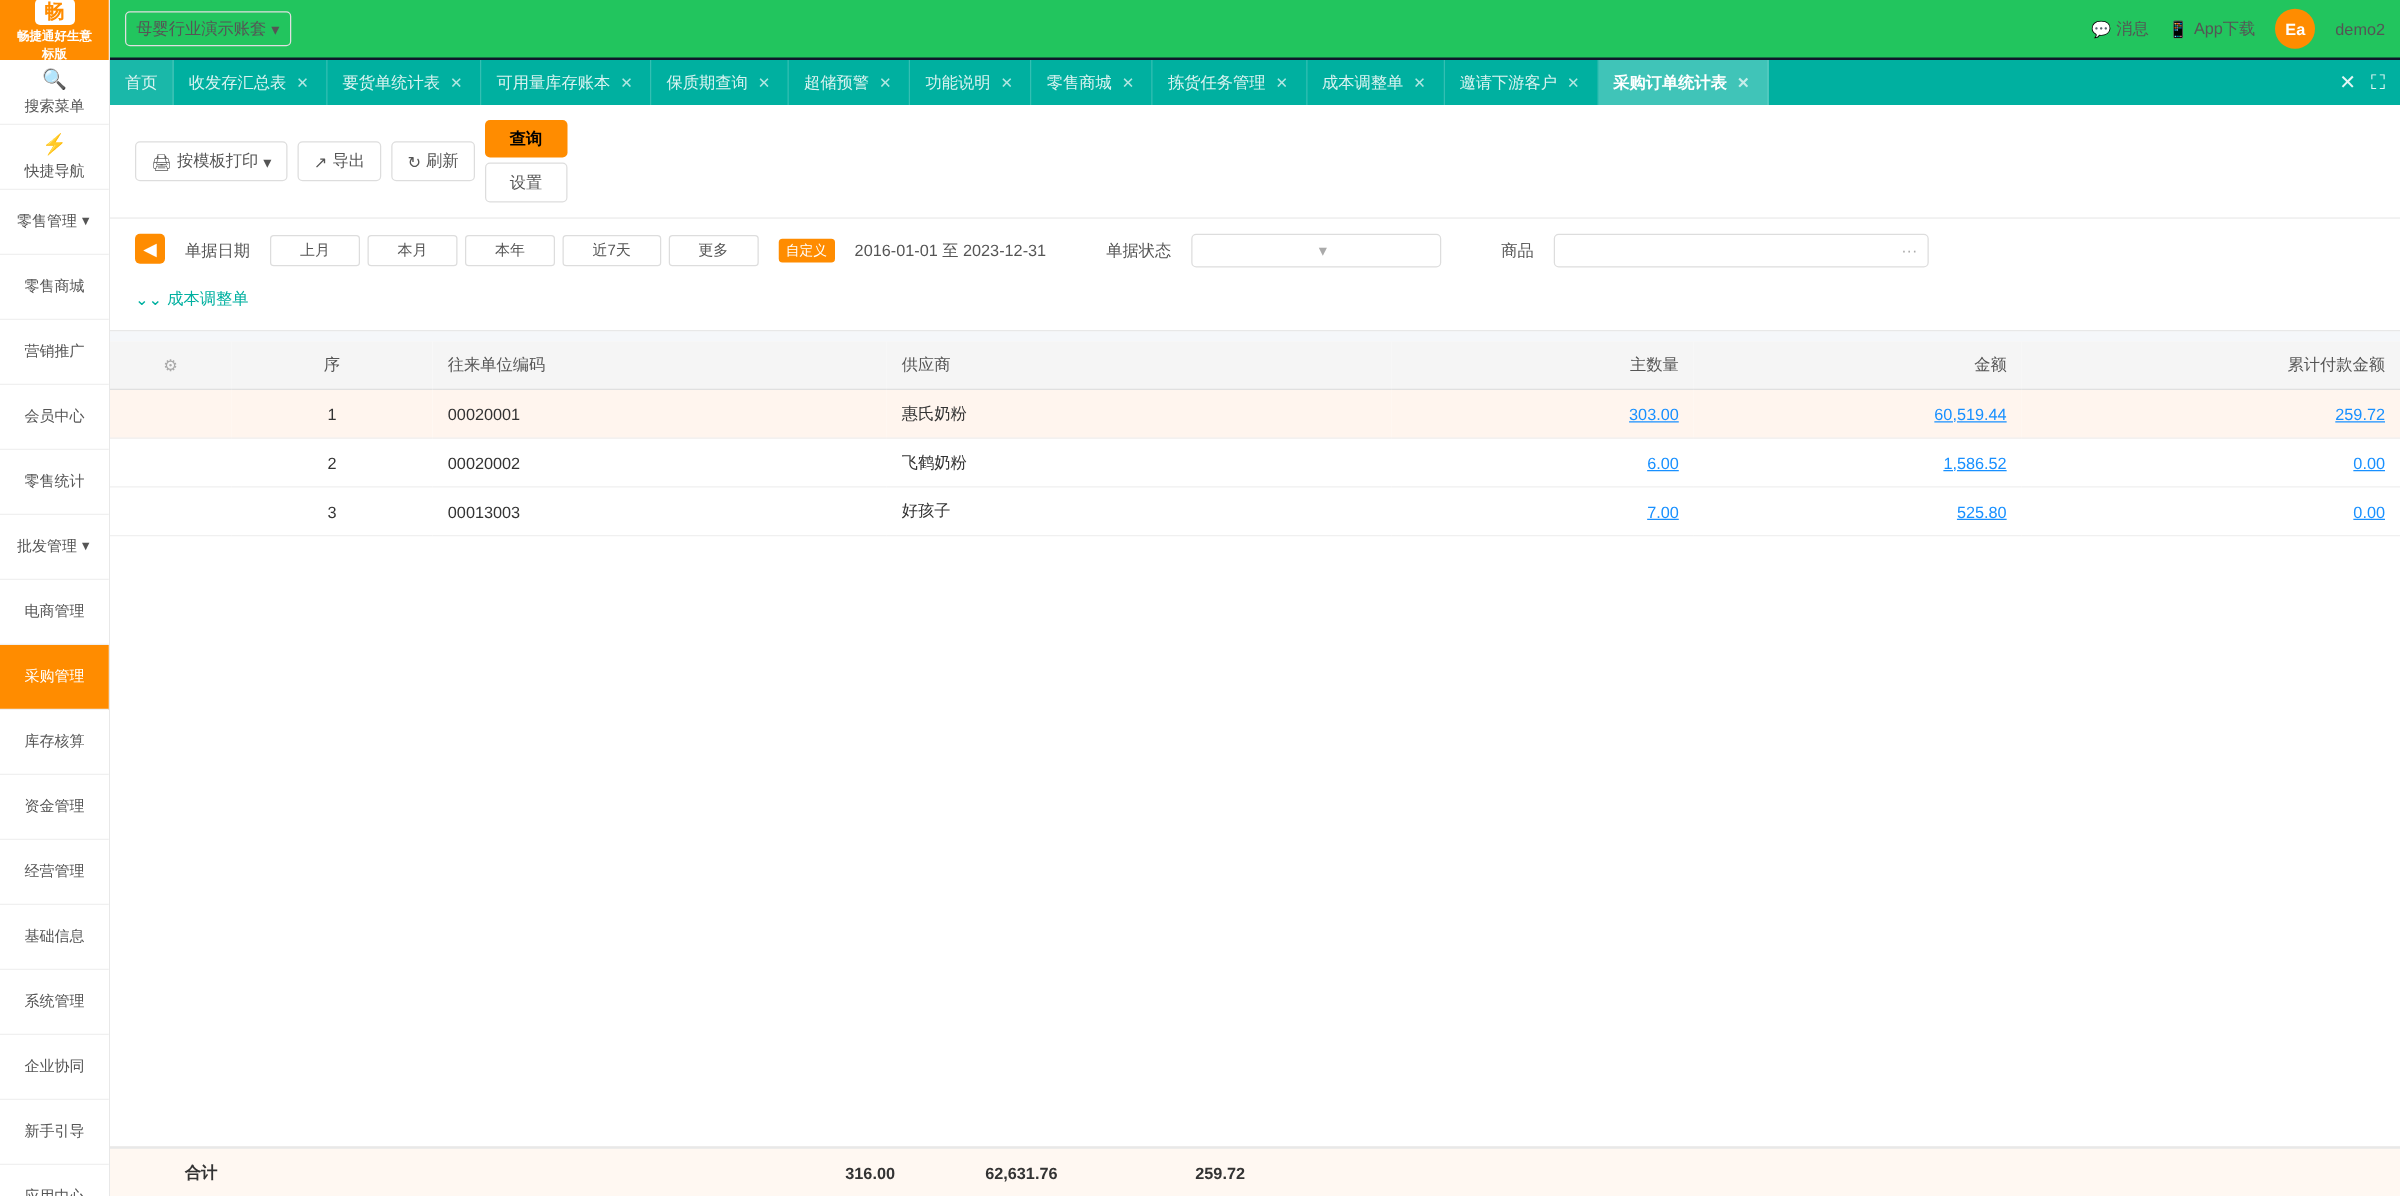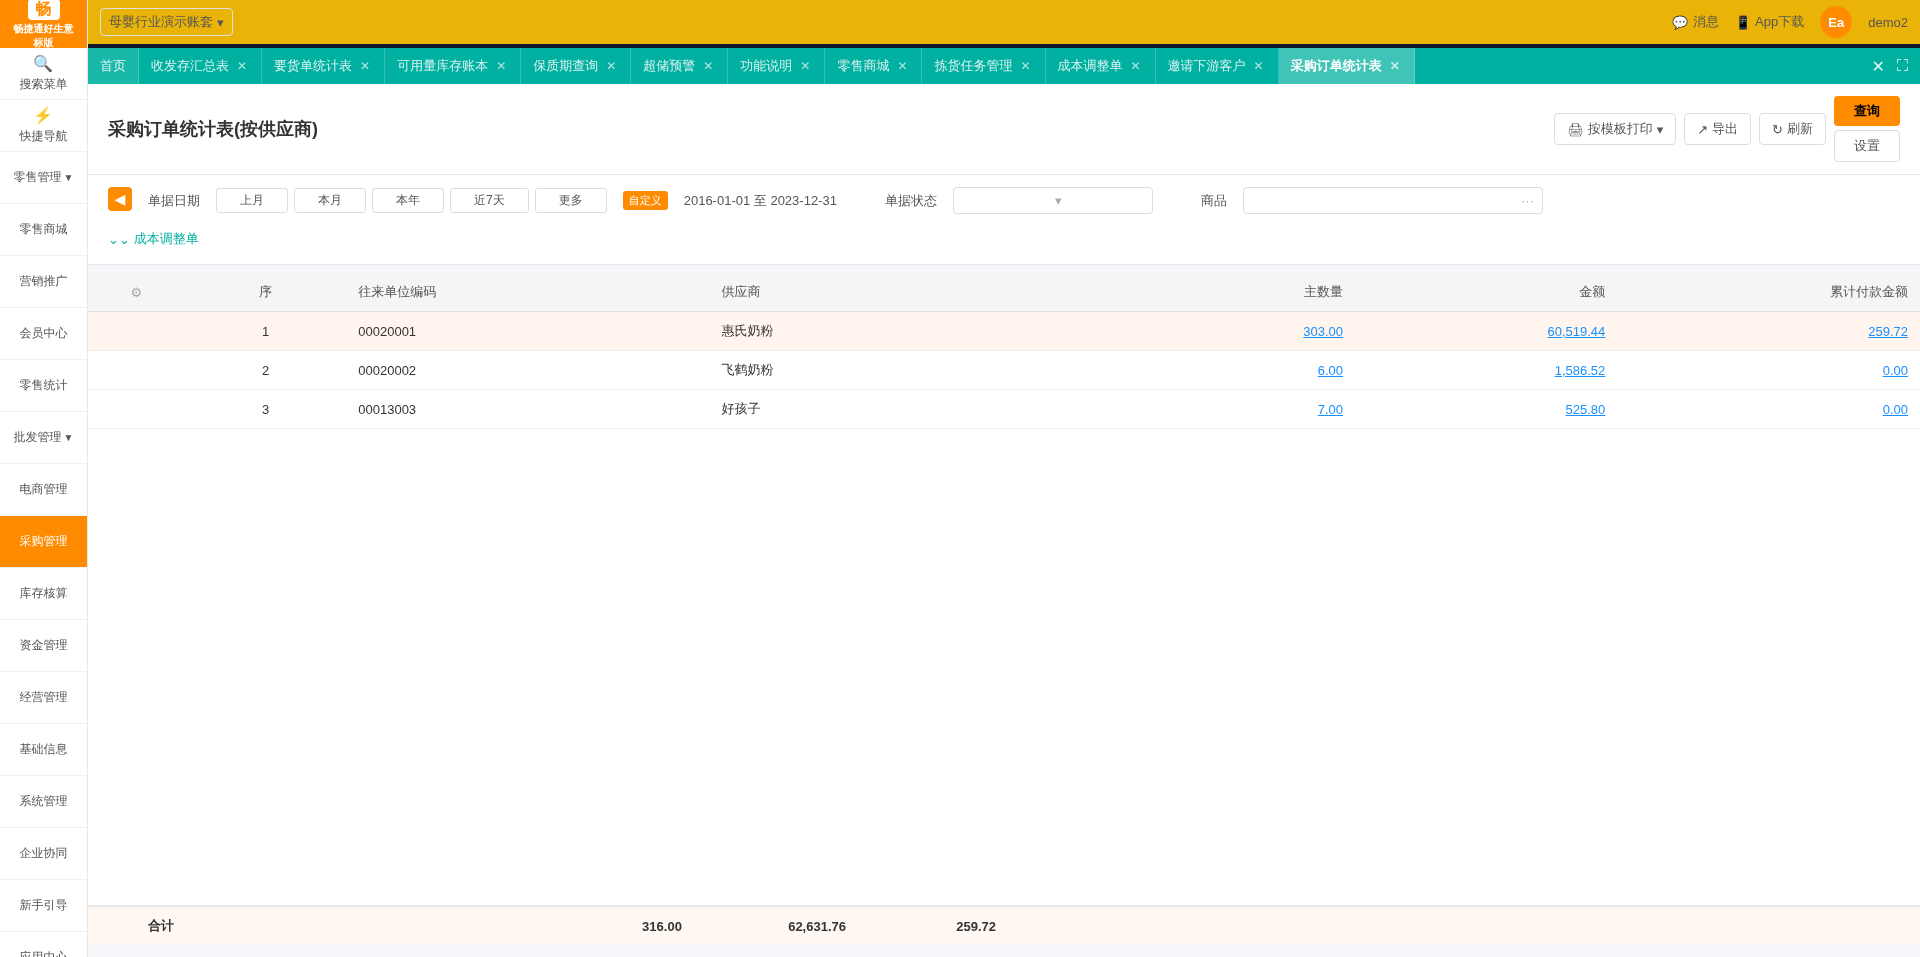--- a/index.html
+++ b/index.html
@@ -59,25 +59,25 @@
       flex: 1;
       display: flex;
       flex-direction: column;
       height: 957px;
       overflow: hidden;
     }
 
     
     .top-header {
       height: 48px;
-      background: #eab308;
+      background: #22c55e;
       display: flex;
       align-items: center;
       padding: 0 12px;
-      border-bottom: 4px solid #0f172a;
+      border-bottom: 2px solid #0f172a;
       gap: 8px;
     }
     .header-selector {
       display: flex;
       align-items: center;
       gap: 4px;
       color: #555;
       font-size: 13px;
       cursor: pointer;
       padding: 4px 8px;
@@ -352,24 +352,24 @@
       background: #fff8f2;
       border-top: 2px solid #e8e8e8;
       display: flex;
       align-items: center;
       padding: 10px 12px;
       font-size: 13px;
       font-weight: bold;
       color: #333;
       margin-top: auto;
       position: sticky;
-      bottom: 12px;
+      bottom: 0;
     }
     .footer-label { width: calc(48px + 80px + 180px + 200px); padding-left: 48px; }
-    .footer-val { width: 120px; text-align: center; padding-right: 12px; }
+    .footer-val { width: 120px; text-align: right; padding-right: 12px; }
     .footer-val2 { width: 130px; text-align: right; padding-right: 12px; }
     .footer-val3 { width: 150px; text-align: right; padding-right: 12px; }
 
     .settings-icon { color: #aaa; cursor: pointer; }
     .expand-icon {
       width: 24px; height: 24px;
       background: #ff8c00;
       color: #fff;
       border-radius: 4px;
       display: flex; align-items: center; justify-content: center;
@@ -534,21 +534,20 @@
     </div>
     <div class="tab-bar-end">
       <span class="tab-bar-end-btn">✕</span>
       <span class="tab-bar-end-btn">⛶</span>
     </div>
   </div>
 
   <div class="page-content">
 
     <div class="page-header">
-      <div class="page-title">采购订单统计表(按供应商)</div>
       <div class="page-header-actions">
         <button class="btn-template">
           <span>🖨</span>
           <span>按模板打印</span>
           <span>▾</span>
         </button>
         <button class="btn-export">
           <span>↗</span>
           <span>导出</span>
         </button>

